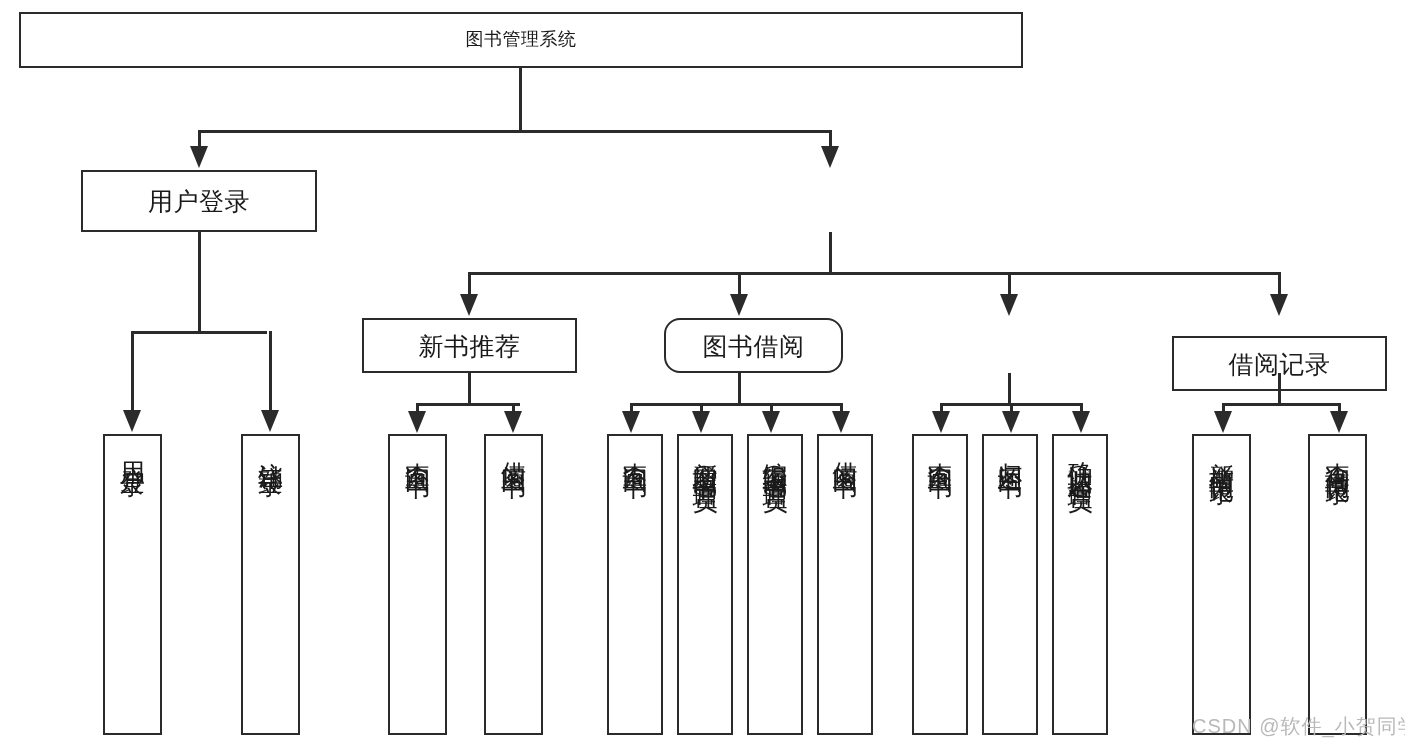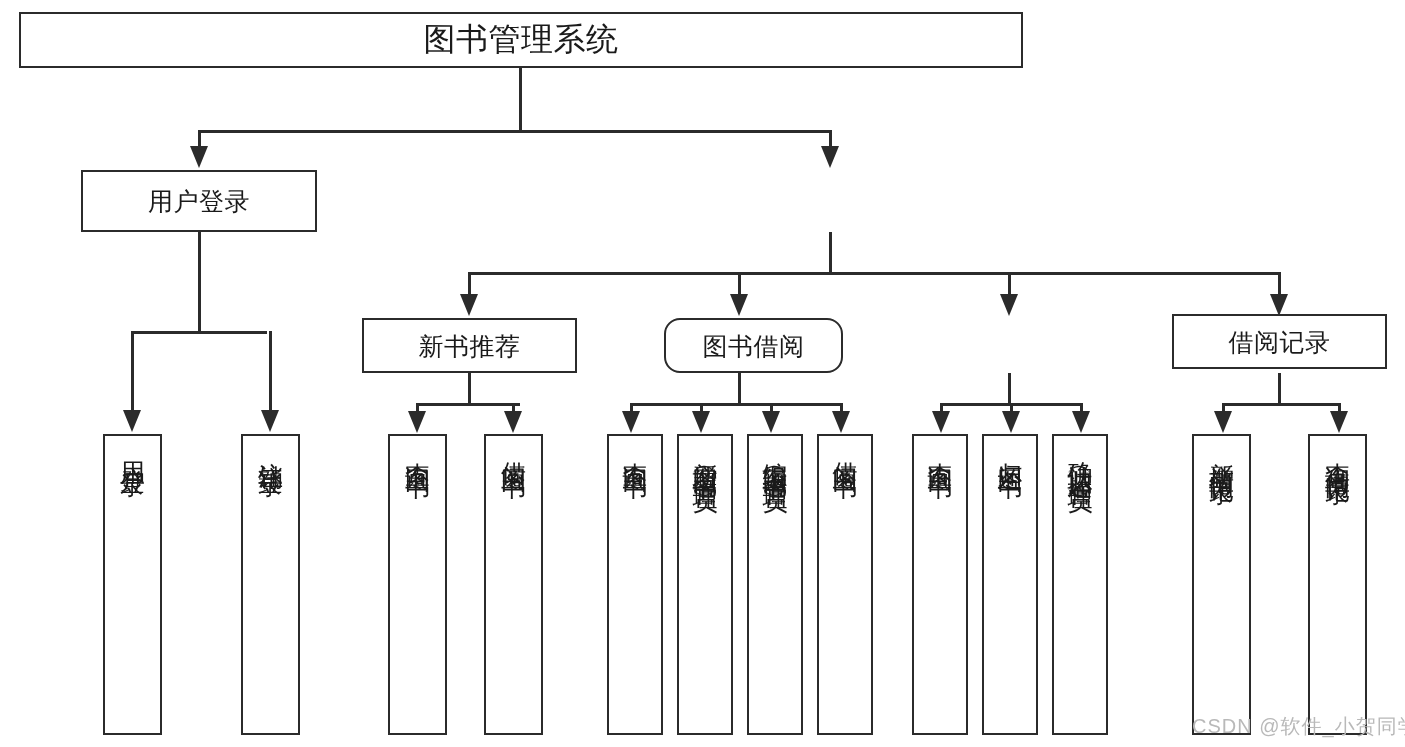--- a/index.html
+++ b/index.html
@@ -31,21 +31,21 @@
     display: block;
     text-align: center;
     line-height: 1.12;
     letter-spacing: 0.5px;
   }
   
   .node.h .label {
     font-size: 25px;
     white-space: nowrap;
   }
-  .node.root .label { font-size: 32px; }
+  .node.root .label { font-size: 18px; font-family: Liberation Mono, monospace; }
 
   
   .node.v {
     align-items: flex-start;
     justify-content: center;
     padding-top: 6px;
   }
   .node.v .label {
     writing-mode: vertical-rl;
     text-orientation: upright;
@@ -120,21 +120,21 @@
   <div class="arrow" style="left:1000px; top:294px;"></div>
   <div class="ln v" style="left:1278px; top:272px; height:24px;"></div>
   <div class="arrow" style="left:1270px; top:294px;"></div>
 
   <div class="node h" style="left:362px; top:318px; width:215px; height:55px;">
     <span class="label">新书推荐</span>
   </div>
   <div class="node h" style="left:664px; top:318px; width:179px; height:55px;border-radius:16px;">
     <span class="label">图书借阅</span>
   </div>
-  <div class="node h" style="left:1172px; top:314px; width:215px; height:55px;">
+  <div class="node h" style="left:1172px; top:336px; width:215px; height:55px;">
     <span class="label">借阅记录</span>
   </div>
 
   <div class="ln v" style="left:468px; top:373px; height:32px;"></div>
   <div class="ln h" style="left:416px; top:403px; width:104px;"></div>
   <div class="ln v" style="left:416px; top:403px; height:10px;"></div>
   <div class="arrow" style="left:408px; top:411px;"></div>
   <div class="ln v" style="left:512px; top:403px; height:10px;"></div>
   <div class="arrow" style="left:504px; top:411px;"></div>
 

